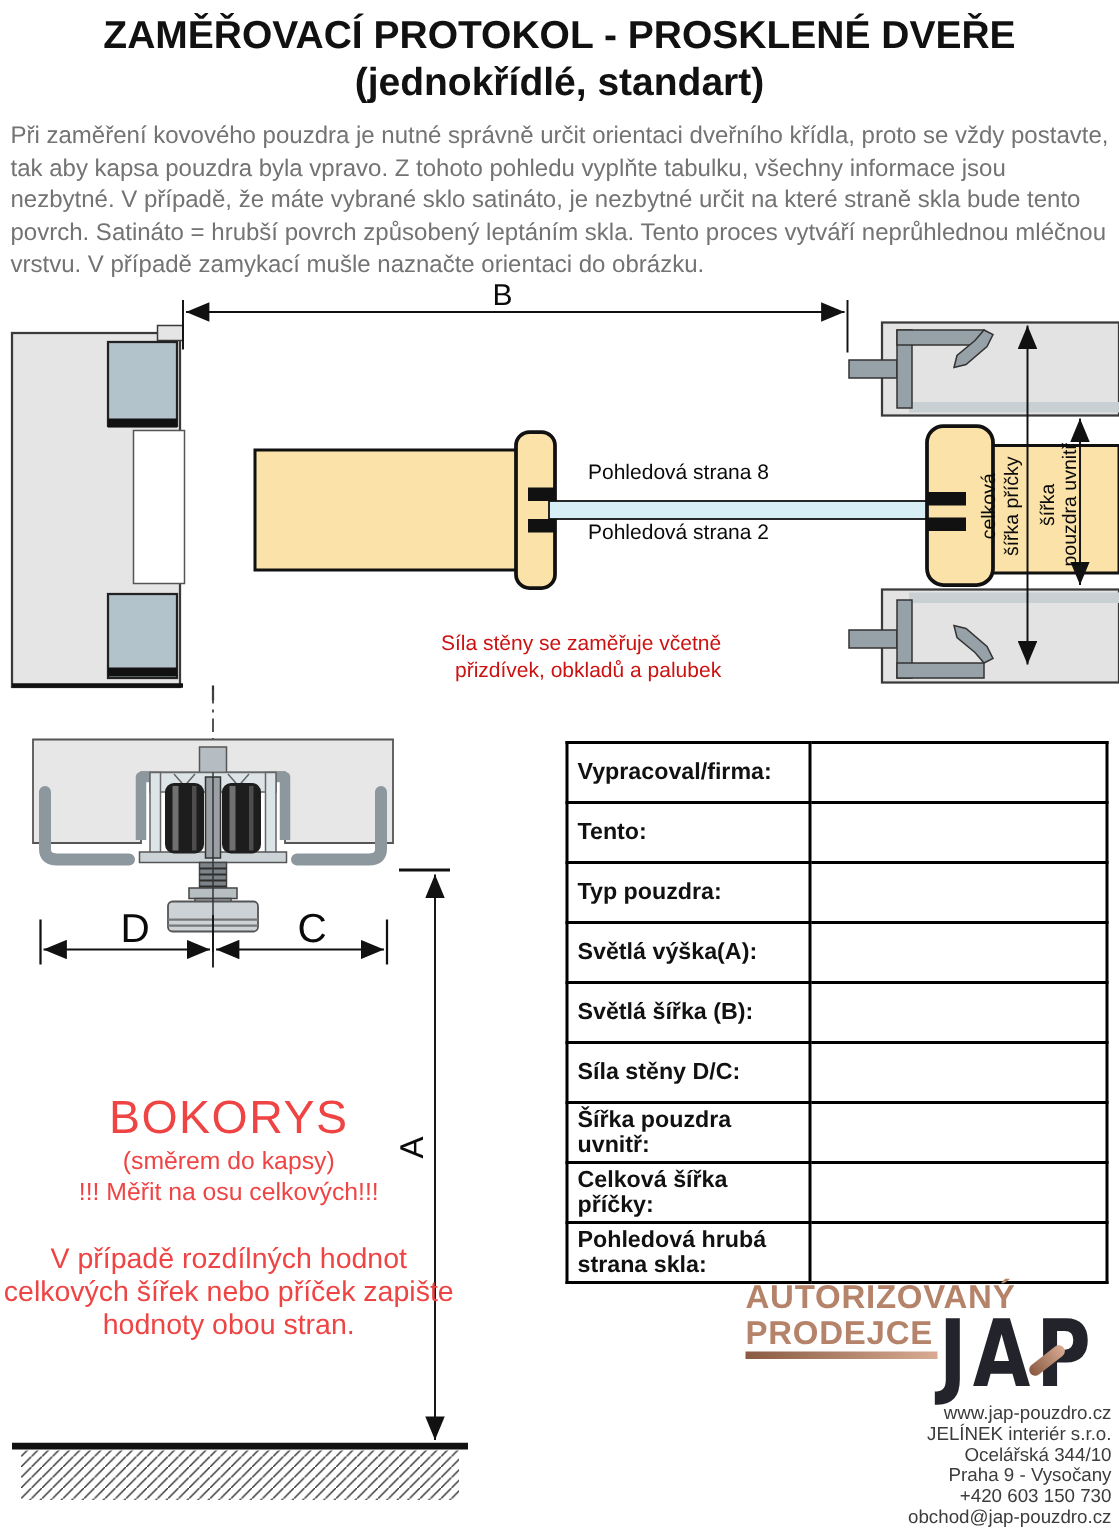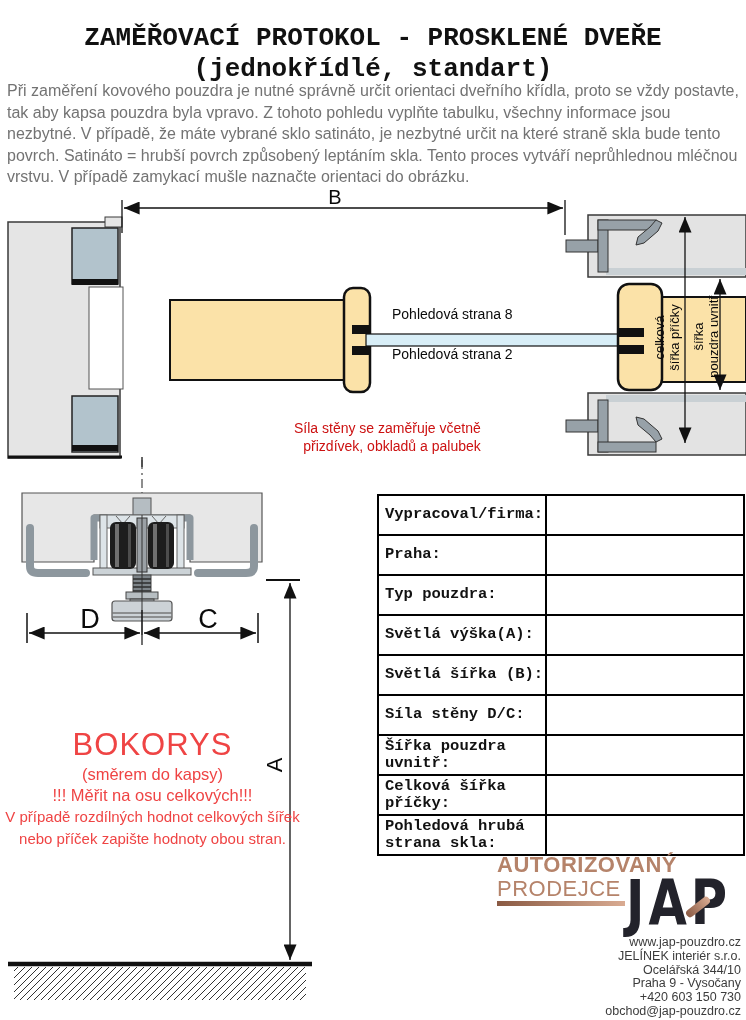--- a/index.html
+++ b/index.html
@@ -1,21 +1,21 @@
 <!DOCTYPE html>
 <html><head>
 <meta charset="utf-8">
 <style>
   html,body{margin:0;padding:0;background:#fff;}
   #page{position:relative;width:746px;height:1020px;background:#fff;overflow:hidden;
         font-family:"Liberation Sans",sans-serif;color:#111;}
 
   
-  .title{position:absolute;top:23px;left:0;width:746px;text-align:center;
-         font-family:Liberation Mono, monospace;font-weight:bold;font-size:26px;line-height:31px;
+  .title{position:absolute;top:8px;left:0;width:746px;text-align:center;
+         font-family:Liberation Sans, sans-serif;font-weight:bold;font-size:26px;line-height:31px;
          white-space:nowrap;}
   .title .l2{display:block;}
   .intro{position:absolute;top:80px;left:7px;width:733px;font-size:16px;line-height:21.5px;
          font-family:"Liberation Sans",sans-serif;color:#737373;}
 
   
   .lbl{position:absolute;color:#0a0a0a;}
   .dimB{top:186px;left:315px;width:40px;text-align:center;font-size:20px;}
   .side1{top:306px;left:392px;font-size:14px;}
   .side2{top:346px;left:392px;font-size:14px;}
@@ -25,34 +25,34 @@
   .vl1{left:607px;top:323px;}
   .vl2{left:646px;top:322px;}
 
   .dimD{top:604px;left:70px;width:40px;text-align:center;font-size:27px;}
   .dimC{top:604px;left:188px;width:40px;text-align:center;font-size:27px;}
   .dimA{top:752px;left:258px;width:34px;text-align:center;font-size:22px;transform:rotate(-90deg);}
 
   .bok{position:absolute;top:726px;left:0;width:305px;text-align:center;color:#ef4444;}
   .bok .h{font-size:31px;line-height:38px;letter-spacing:1px;}
   .bok .s{font-size:16.5px;line-height:21px;}
-  .bok .n{font-size:15px;line-height:22px;}
+  .bok .n{font-size:19px;line-height:22px;margin-top:23px;}
 
   
   .ftable{position:absolute;top:494px;left:377px;border-collapse:collapse;table-layout:fixed;}
   .ftable td{border:2.5px solid #000;height:36px;vertical-align:middle;}
   .ftable .lab{width:152px;font-weight:bold;font-size:15.5px;line-height:17.5px;
-               padding:0 2px 0 6px;font-family:Liberation Mono, monospace;}
+               padding:0 2px 0 6px;font-family:Liberation Sans, sans-serif;}
   .ftable .val{width:194px;background:#fff;}
 
   
   .copper{color:#b5836a;}
   .auth1{position:absolute;top:852px;left:497px;font-size:22px;font-weight:bold;letter-spacing:.5px;
          font-family:"Liberation Sans",sans-serif;text-align:center;}
-  .auth2{position:absolute;top:876px;left:497px;font-size:22px;font-weight:normal;letter-spacing:.5px;}
+  .auth2{position:absolute;top:876px;left:497px;font-size:22px;font-weight:bold;letter-spacing:.5px;}
   .cbar{position:absolute;top:901px;left:497px;width:128px;height:5px;
         background:linear-gradient(90deg,#8a5a43,#d9ab92);}
   .jap{position:absolute;top:872px;left:626px;font-size:62px;line-height:62px;font-weight:800;
        color:#23232b;letter-spacing:5px;transform:scaleX(.8);transform-origin:left top;
        font-family:"DejaVu Sans",sans-serif;}
   .swoosh{position:absolute;top:903px;left:684px;width:28px;height:8px;border-radius:4px;
           background:linear-gradient(90deg,#8a5a43,#d9ab92);transform:rotate(-38deg);}
   .contacts{position:absolute;top:936px;left:510px;width:231px;text-align:right;
             font-size:12.5px;line-height:13.8px;color:#3c3c3c;}
 
@@ -240,21 +240,21 @@
     <div class="n">V případě rozdílných hodnot celkových šířek nebo příček zapište hodnoty obou stran.</div>
   </div>
 
   <table class="ftable">
     <tbody>
       <tr>
         <td class="lab">Vypracoval/firma:</td>
         <td class="val"></td>
       </tr>
       <tr>
-        <td class="lab">Praha:</td>
+        <td class="lab">Tento:</td>
         <td class="val"></td>
       </tr>
       <tr>
         <td class="lab">Typ pouzdra:</td>
         <td class="val"></td>
       </tr>
       <tr>
         <td class="lab">Světlá výška(A):</td>
         <td class="val"></td>
       </tr>

